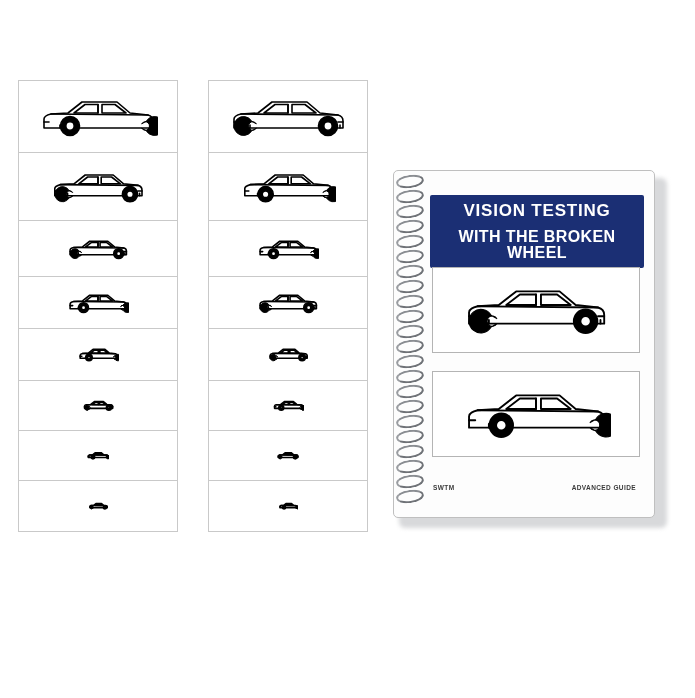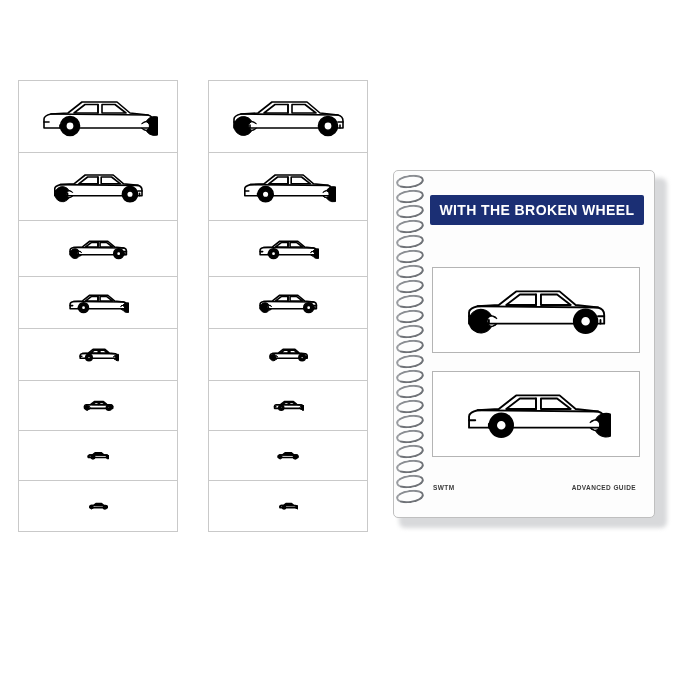--- a/index.html
+++ b/index.html
@@ -123,25 +123,25 @@
     padding: 6px 0 7px 0;
     border-radius: 2px;
   }
   #book-title-main {
     font-size: 17px;
     font-weight: bold;
     letter-spacing: 0.8px;
     line-height: 19px;
   }
   #book-title-sub {
-    font-size: 14px;
+    font-size: 16px;
     font-weight: bold;
     letter-spacing: 0.4px;
     line-height: 16px;
-    margin-top: 1px;
+    margin-top: 9px;
   }
   .book-panel {
     position: absolute;
     left: 8px;
     width: 208px;
     border: 1px solid #b4b4b4;
     background: #ffffff;
     display: flex;
     align-items: center;
     justify-content: center;
@@ -843,20 +843,21 @@
           <div class="coil" style="top: 225px;"></div>
           <div class="coil" style="top: 240px;"></div>
           <div class="coil" style="top: 255px;"></div>
           <div class="coil" style="top: 270px;"></div>
           <div class="coil" style="top: 285px;"></div>
           <div class="coil" style="top: 300px;"></div>
           <div class="coil" style="top: 315px;"></div>
         </div>
       <div id="book-inner">
         <div id="book-title-bar">
+          <div id="book-title-main">VISION TESTING</div>
           <div id="book-title-sub">WITH THE BROKEN WHEEL</div>
         </div>
         <div class="book-panel" id="book-panel-1">
   <svg class="car-svg" width="126" height="53" viewBox="0 0 120 50" aria-hidden="true" style="width: 150px; height: 62px;">
     <g fill="none" stroke="#000" stroke-width="1.52" stroke-linejoin="round" stroke-linecap="round">
       <path d="
     M 6 36
     L 6 27
     C 6 24 9 23 13 22
     L 30 21

